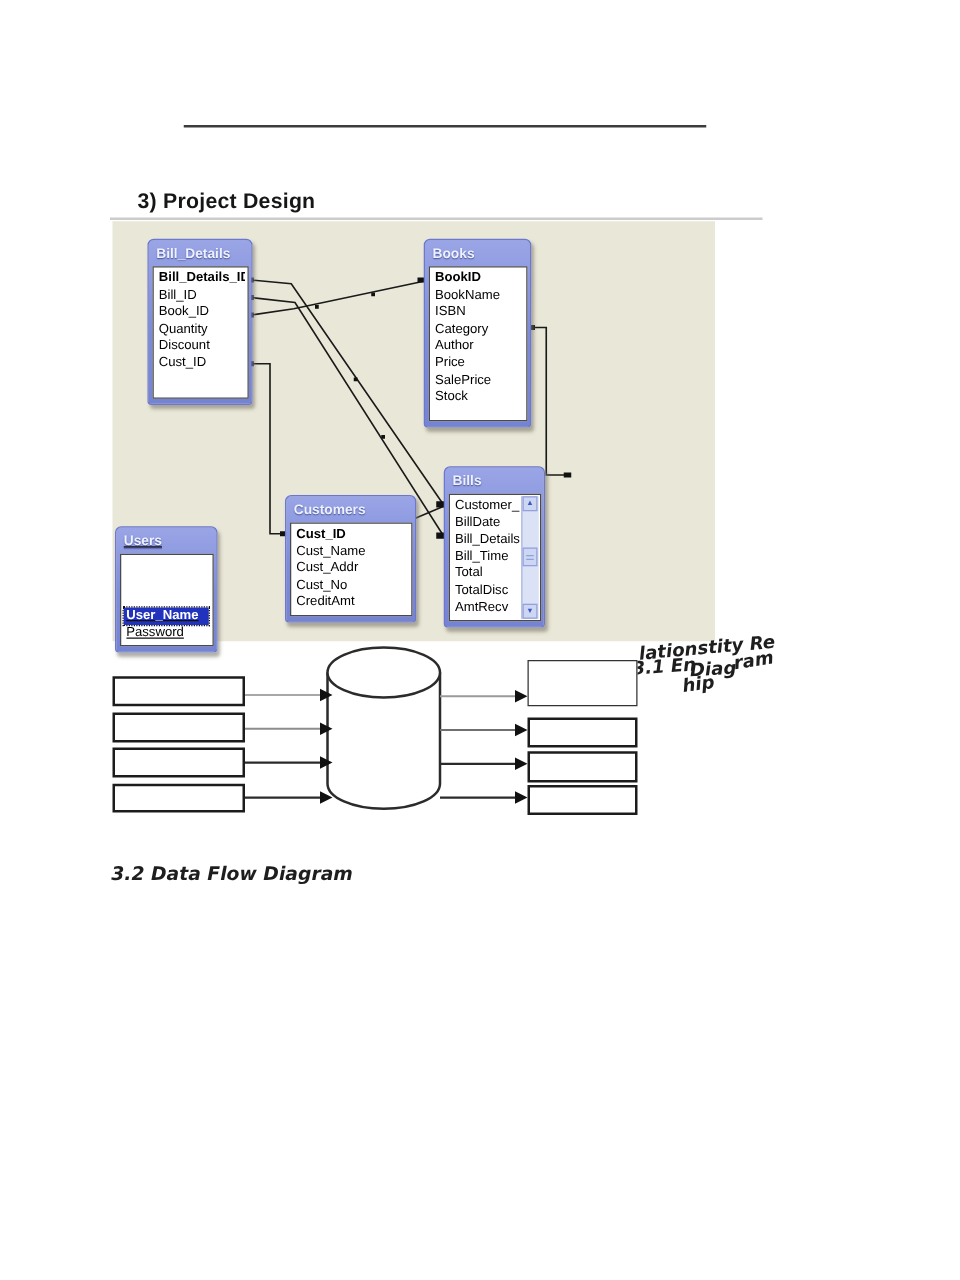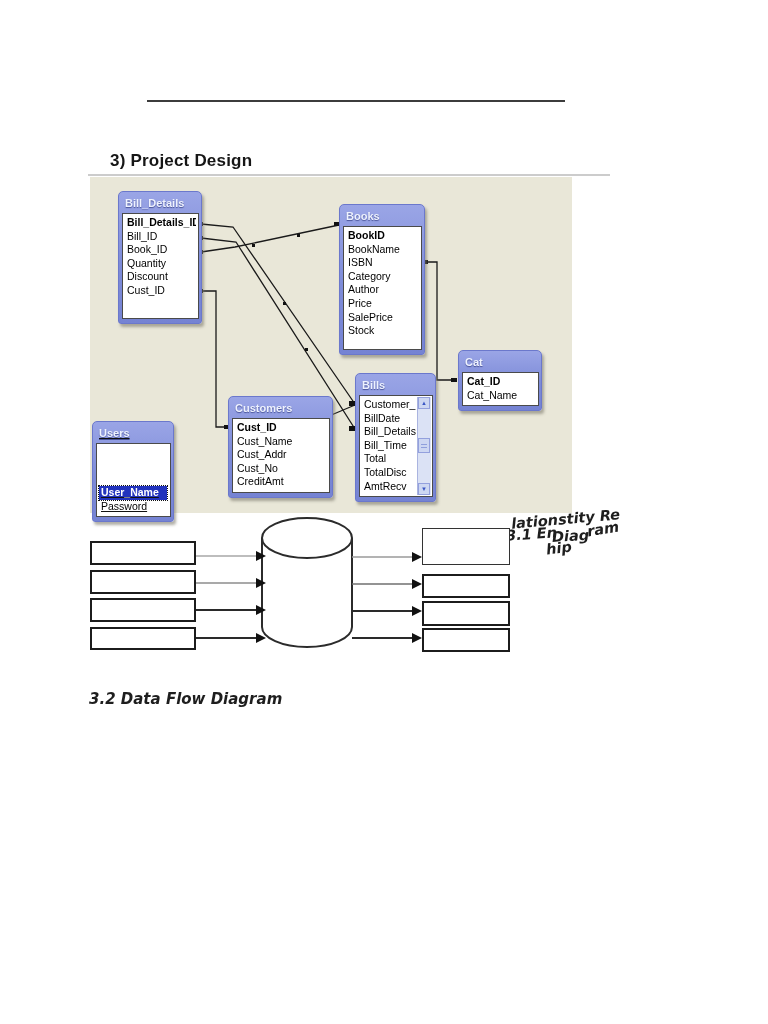--- a/index.html
+++ b/index.html
@@ -96,42 +96,35 @@
       <div class="fld pk">Bill_Details_ID</div>
       <div class="fld">Bill_ID</div>
       <div class="fld">Book_ID</div>
       <div class="fld">Quantity</div>
       <div class="fld">Discount</div>
       <div class="fld">Cust_ID</div>
       <div style="height:17px;"></div>
     </div>
   </div>
 
-  <div class="tbl" style="left:339px;top:204px;width:86px;">
+  <div class="tbl" style="left:339px;top:191px;width:86px;">
     <div class="tbl-title">Books</div>
     <div class="tbl-list">
       <div class="fld pk">BookID</div>
       <div class="fld">BookName</div>
       <div class="fld">ISBN</div>
       <div class="fld">Category</div>
       <div class="fld">Author</div>
       <div class="fld">Price</div>
       <div class="fld">SalePrice</div>
       <div class="fld">Stock</div>
       <div style="height:8px;"></div>
     </div>
   </div>
 
-  <div class="tbl" style="left:458px;top:350px;width:84px;">
-    <div class="tbl-title">Cat</div>
-    <div class="tbl-list">
-      <div class="fld pk">Cat_ID</div>
-      <div class="fld">Cat_Name</div>
-    </div>
-  </div>
 
   <div class="tbl" style="left:355px;top:373px;width:81px;">
     <div class="tbl-title">Bills</div>
     <div class="tbl-list list-with-scroll">
       <div class="fld">Customer_ID</div>
       <div class="fld">BillDate</div>
       <div class="fld">Bill_Details</div>
       <div class="fld">Bill_Time</div>
       <div class="fld">Total</div>
       <div class="fld">TotalDisc</div>

